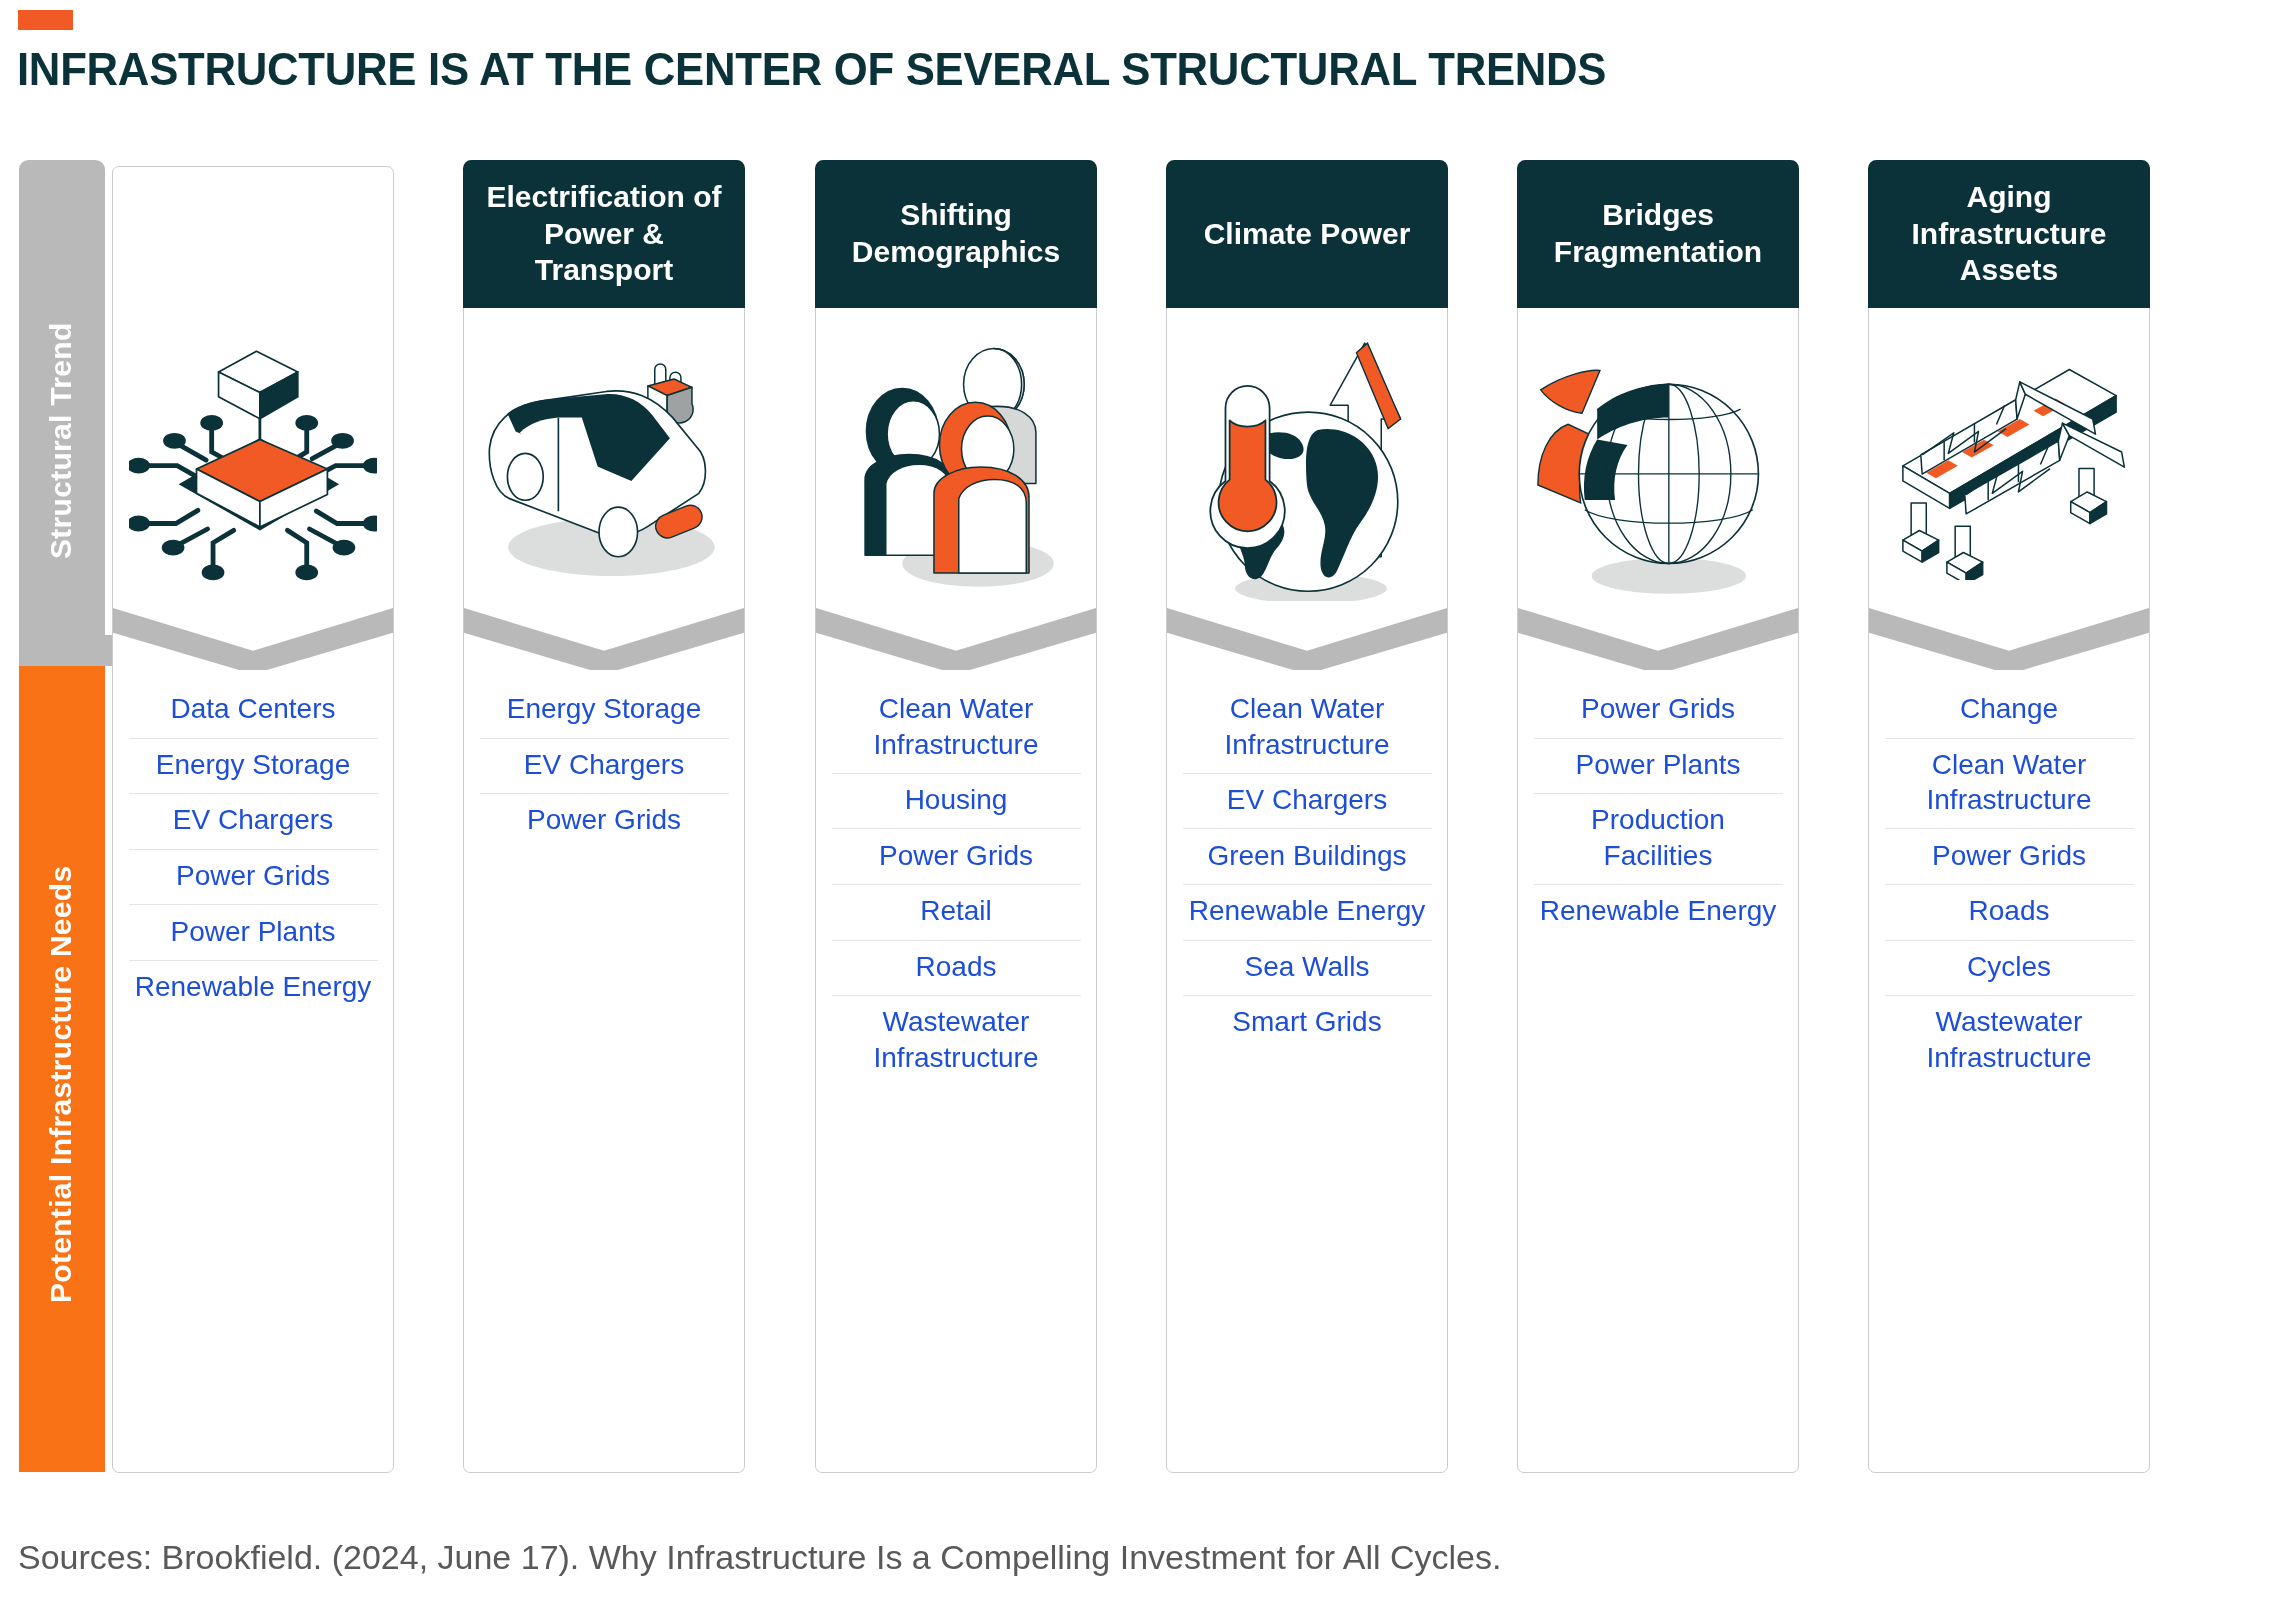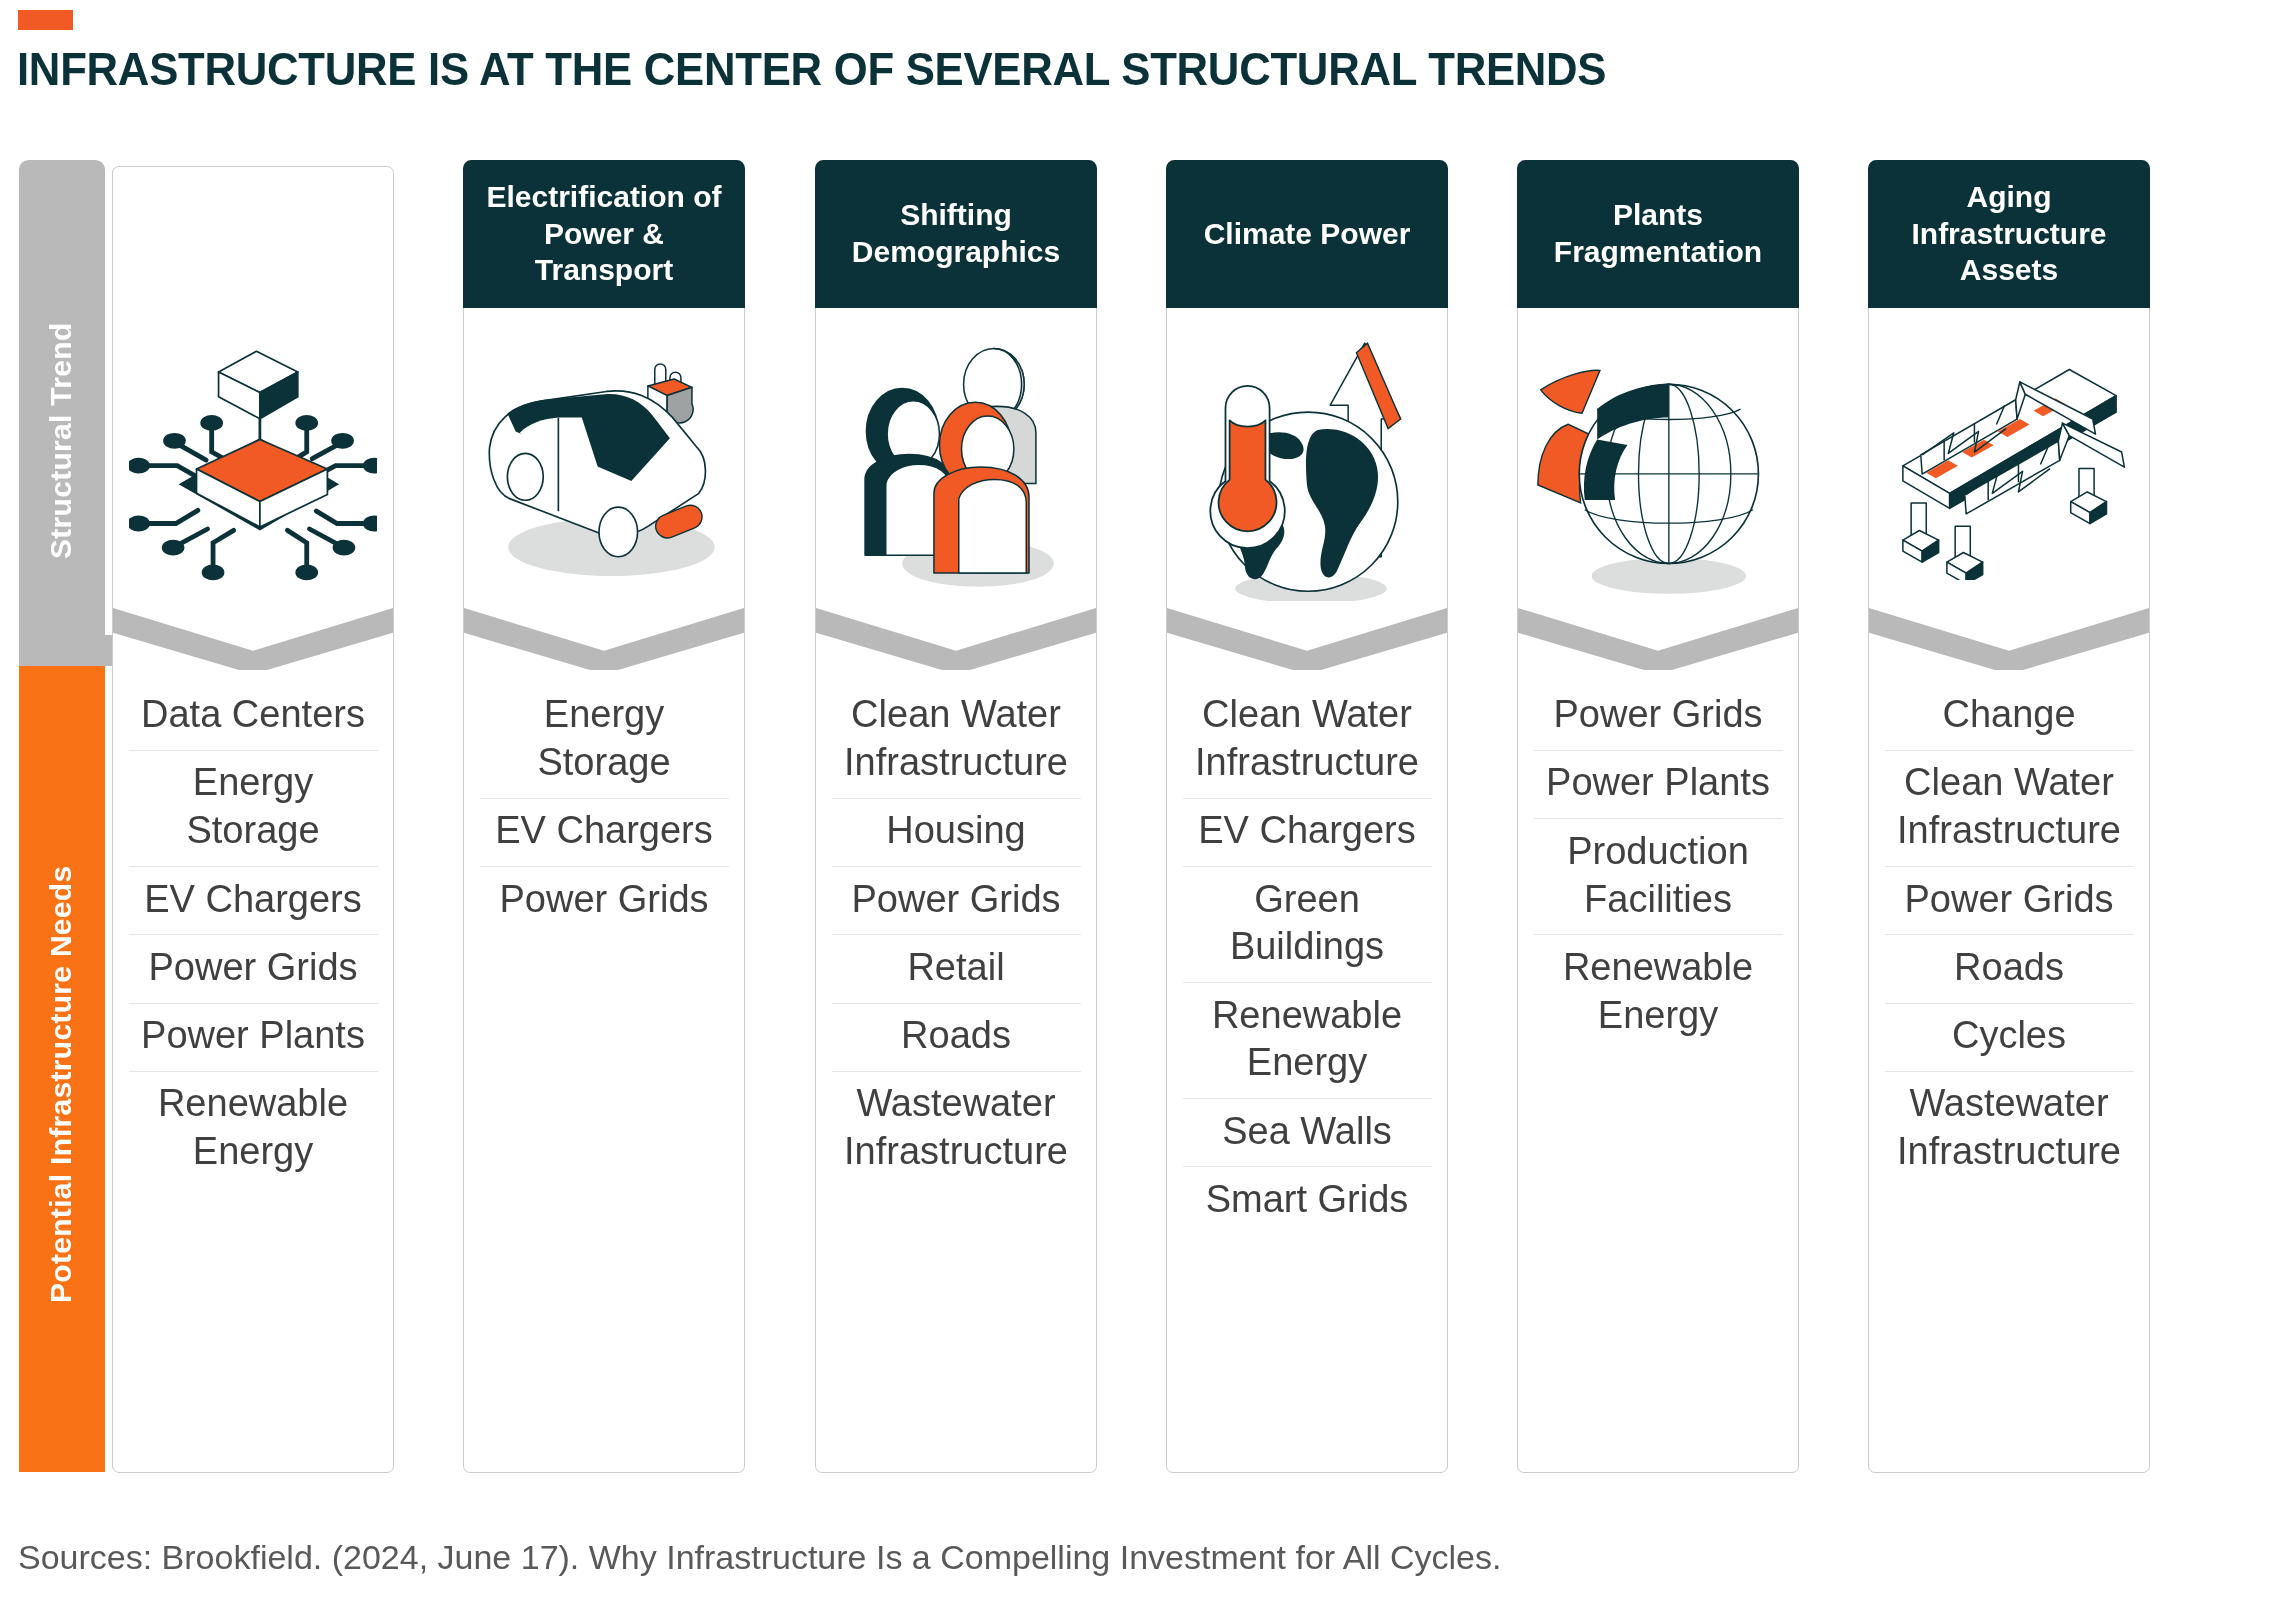--- a/index.html
+++ b/index.html
@@ -167,22 +167,22 @@
   
   .col-list {
     position: absolute;
     left: 16.5px;
     top: 523px;
     width: 249px;
     z-index: 2;
   }
   .list-item {
     text-align: center;
-    color: #404040;
-    font-size: 38px;
+    color: #1d4ed8;
+    font-size: 28px;
     line-height: 1.26;
     padding: 8.3px 2.8px 11px 2.8px;
     border-bottom: 1.4px solid #E3E5E6;
   }
   .list-item:last-child { border-bottom: none; }
 
   
   .sources {
     position: absolute;
     left: 18px;
@@ -407,21 +407,21 @@
         <div class="list-item">EV Chargers</div>
         <div class="list-item">Green Buildings</div>
         <div class="list-item">Renewable Energy</div>
         <div class="list-item">Sea Walls</div>
         <div class="list-item">Smart Grids</div>
       </div>
     </div>
 
     <div class="col" style="left:1517px;">
       <div class="col-frame"></div>
-      <div class="col-head">Plants Fragmentation</div>
+      <div class="col-head">Bridges Fragmentation</div>
       <div class="col-icon">
         <svg width="255" height="262" viewBox="0 0 370 380">
           <ellipse cx="200" cy="348" rx="112" ry="26" fill="#DCDDDD"></ellipse>
 
           <path d="M14,78 C48,56 86,48 100,50 L74,112 C52,110 28,96 14,78 Z" fill="#F15A24" stroke="#0B3239" stroke-width="2"></path>
           <path d="M10,216 C10,174 26,138 54,128 L88,144 C72,178 68,212 72,242 Z" fill="#F15A24" stroke="#0B3239" stroke-width="2"></path>
 
           <circle cx="200" cy="200" r="130" fill="#ffffff" stroke="#0B3239" stroke-width="2.4"></circle>
 
           <path d="M200,70 C160,70 122,84 96,106 L96,150 C122,132 160,118 200,118 Z" fill="#0B3239"></path>

